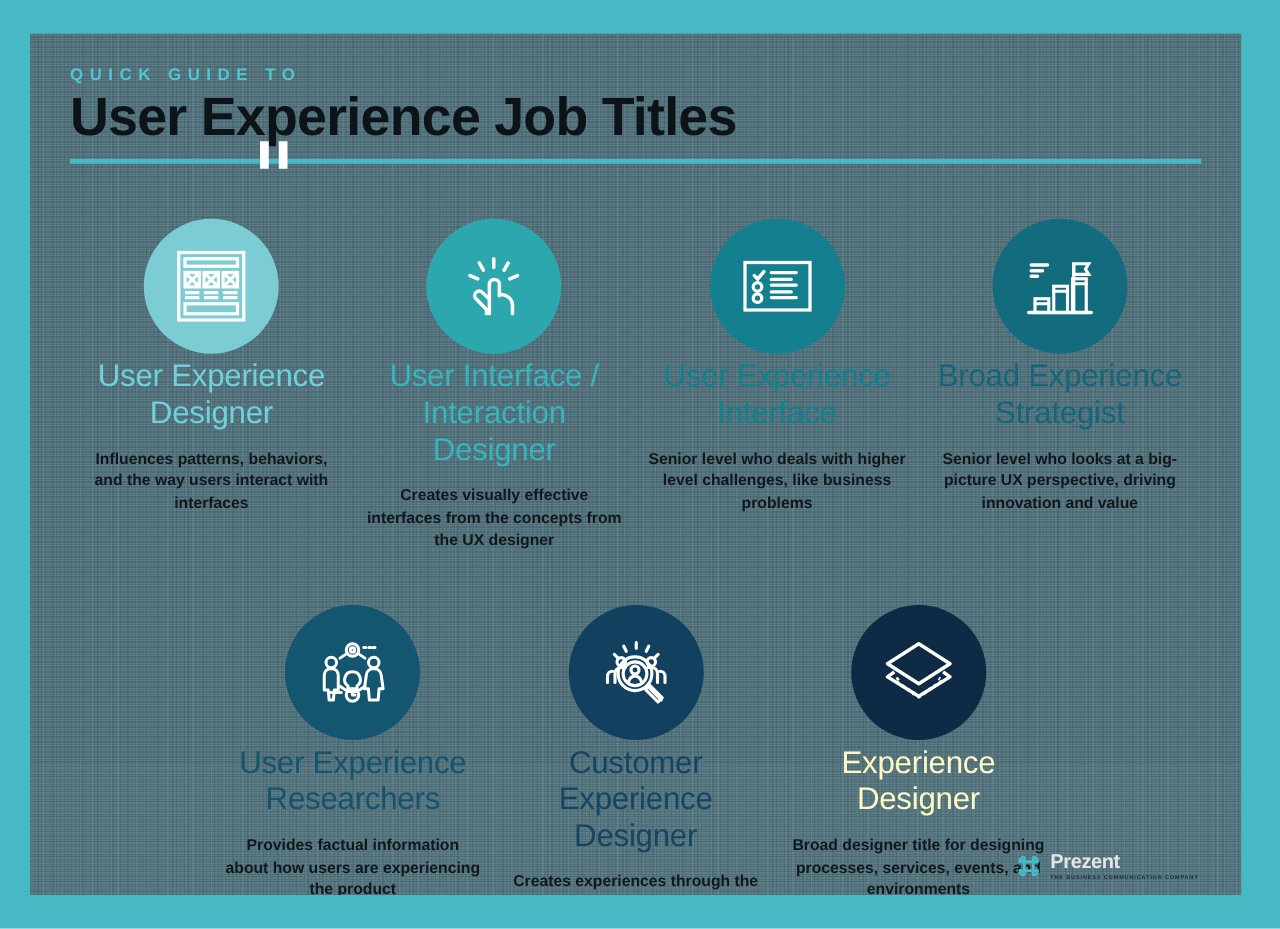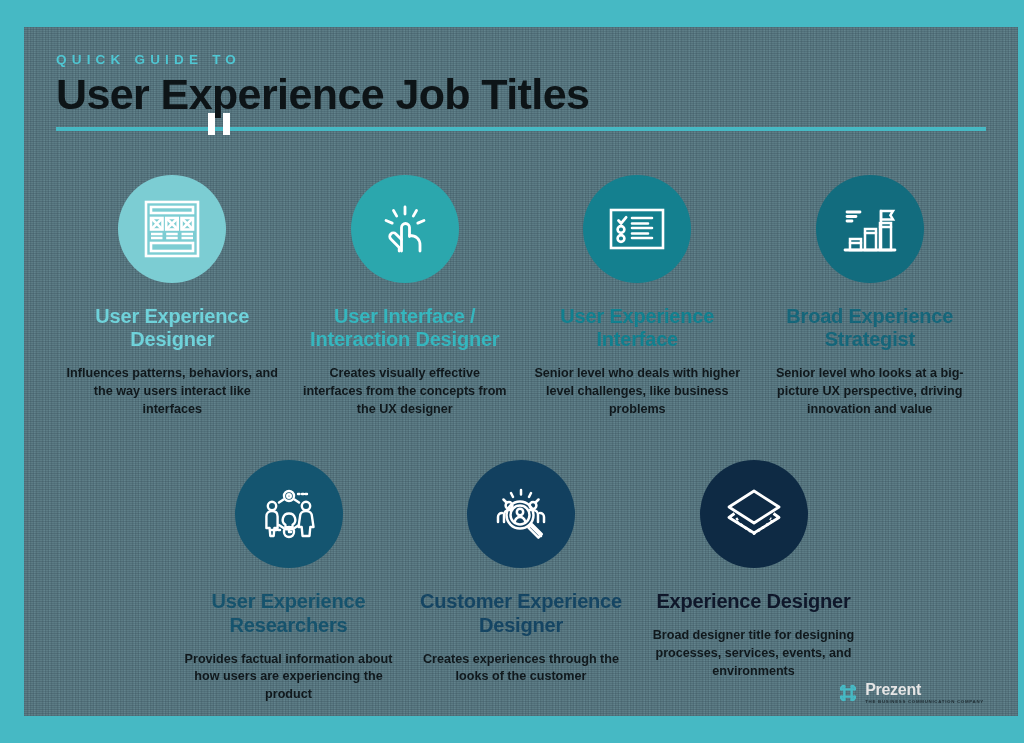--- a/index.html
+++ b/index.html
@@ -14,21 +14,21 @@
     font-family: "Liberation Sans", sans-serif;
   }
 
   
   #poster {
     position: relative;
     width: 1024px;
     height: 743px;
     box-sizing: border-box;
     background: #46b9c4;      
-    padding: 27px 6px 27px 24px;
+    padding: 27px 31px 27px 24px;
   }
   #canvas {
     position: relative;
     width: 100%;
     height: 100%;
     box-sizing: border-box;
     background: #5c7c85;      
     overflow: hidden;
   }
   
@@ -107,24 +107,24 @@
     height: 108px;
     border-radius: 50%;
     margin: 0 auto;
     display: flex;
     align-items: center;
     justify-content: center;
   }
   .badge svg { display: block; }
 
   .role-title {
-    margin: 22px 0 0 0;
-    font-size: 20px;
+    margin: 4px 0 0 0;
+    font-size: 25px;
     line-height: 1.18;
-    font-weight: bold;
+    font-weight: normal;
     letter-spacing: -0.2px;
   }
   .role-desc {
     margin: 13px 0 0 0;
     font-size: 12.6px;
     line-height: 1.42;
     font-weight: bold;
     color: #10181c;
   }
 
@@ -184,21 +184,21 @@
               <path d="M11 21 L22.5 32.5 M22.5 21 L11 32.5"></path>
               <rect x="26.2" y="21" width="11.5" height="11.5"></rect>
               <path d="M26.2 21 L37.7 32.5 M37.7 21 L26.2 32.5"></path>
               <rect x="41.5" y="21" width="11.5" height="11.5"></rect>
               <path d="M41.5 21 L53 32.5 M53 21 L41.5 32.5"></path>
               <path d="M11 37h11.5M11 41h11.5M26.2 37h11.5M26.2 41h11.5M41.5 37h11.5M41.5 41h11.5"></path>
               <rect x="11" y="46" width="42" height="8"></rect>
             </svg>
           </div>
           <div class="role-title" style="color: rgb(111, 210, 218);">User Experience Designer</div>
-          <div class="role-desc">Influences patterns, behaviors, and the way users interact like interfaces</div>
+          <div class="role-desc">Influences patterns, behaviors, and the way users interact with interfaces</div>
         </div>
 
         <div class="cell">
           <div class="badge" style="background: rgb(43, 167, 173);">
             <svg class="icon" width="64" height="64" viewBox="0 0 64 64" fill="none" stroke="#ffffff" stroke-width="2.8" stroke-linecap="round" stroke-linejoin="round">
               <path d="M32 10v7M20.5 13.5l3.2 5.6M43.5 13.5l-3.2 5.6M13 23.5l6.2 2.6M51 23.5l-6.2 2.6"></path>
               <path d="M28.5 54V30.5a4 4 0 0 1 8 0v9"></path>
               <path d="M36.5 38.5c6.5 0 10.5 3.5 10.5 9.5V54"></path>
               <path d="M28.5 42.5l-5.6-5.6a3.6 3.6 0 0 0-5.1 5.1l8.4 8.6V54"></path>
             </svg>
@@ -291,21 +291,21 @@
         </div>
 
         <div class="cell">
           <div class="badge" style="background: rgb(14, 42, 68);">
             <svg class="icon" width="64" height="64" viewBox="0 0 64 64" fill="none" stroke="#ffffff" stroke-width="2.8" stroke-linejoin="round">
               <path d="M32 9L57 25 32 41 7 25z"></path>
               <path d="M12.5 31.5L7 35.5 32 51 57 35.5l-5.5-4"></path>
               <path d="M16 36.5l-3 2.2L32 51.5l19-12.8-3-2.2" stroke-dasharray="2.2 3"></path>
             </svg>
           </div>
-          <div class="role-title" style="color: #0f172a;">Experience Designer</div>
+          <div class="role-title" style="color: #fef9c3;">Experience Designer</div>
           <div class="role-desc">Broad designer title for designing processes, services, events, and environments</div>
         </div>
 
         <div class="cell" style="width:12.5%"></div>
 
       </div>
     </div>
 
     <div class="footer">
       <svg class="logo-mark" viewBox="0 0 24 24" fill="none" stroke="#46b9c4" stroke-width="2.6" stroke-linecap="round">

